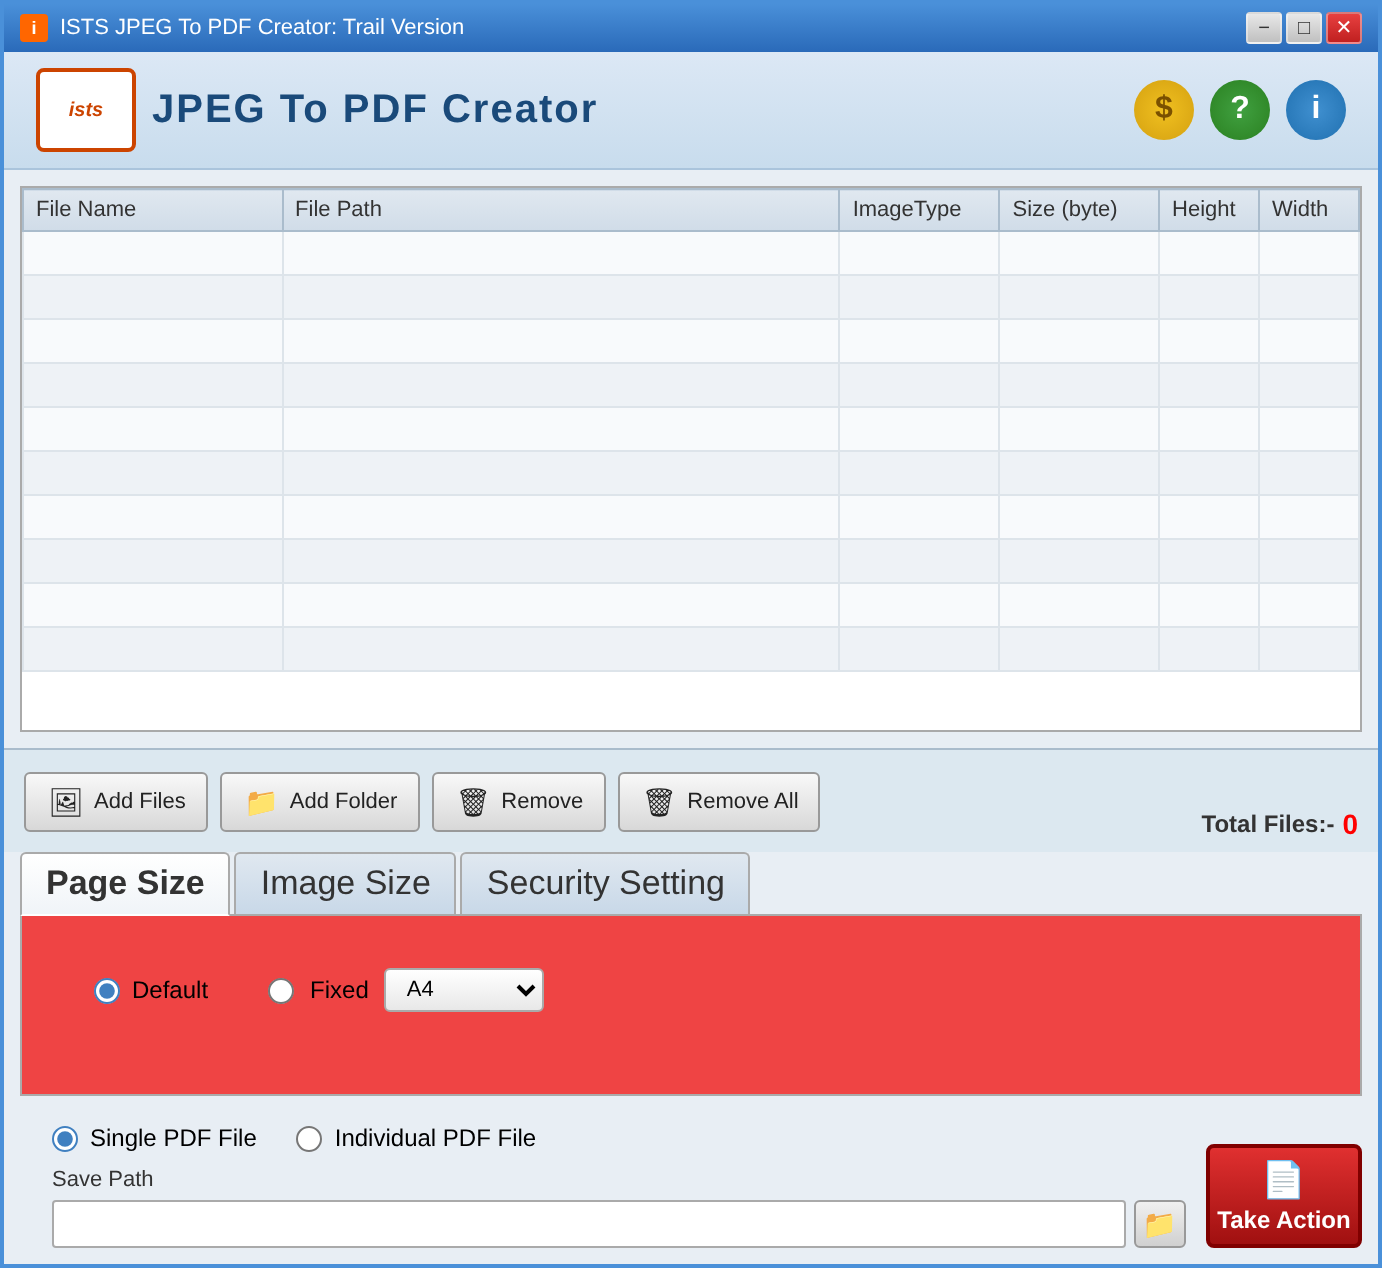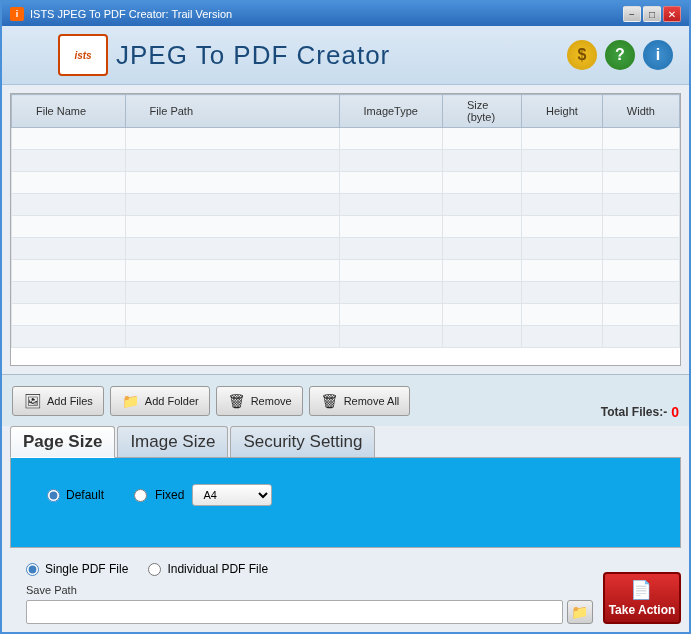--- a/index.html
+++ b/index.html
@@ -88,25 +88,24 @@
       border: 2px solid #cc4400;
       border-radius: 4px;
       display: flex;
       align-items: center;
       justify-content: center;
       background: white;
       font-weight: bold;
       color: #cc4400;
       font-size: 14px;
       font-style: italic;
-      margin-left: 40px;
     }
     .app-title {
-      font-size: 26px;
-      font-weight: normal;
+      font-size: 20px;
+      font-weight: bold;
       color: #1a4a7a;
       letter-spacing: 1px;
     }
     .header-icons {
       display: flex;
       gap: 8px;
       align-items: center;
     }
     .header-icon-btn {
       width: 30px;
@@ -140,21 +139,21 @@
       flex-direction: column;
     }
     .file-table {
       width: 100%;
       border-collapse: collapse;
       font-size: 11px;
     }
     .file-table thead th {
       background: linear-gradient(to bottom, #e0e8f0, #d0dce8);
       border: 1px solid #aabccc;
-      padding: 4px 24px;
+      padding: 4px 6px;
       text-align: left;
       font-weight: normal;
       color: #333;
     }
     .file-table tbody tr {
       height: 22px;
     }
     .file-table tbody tr:nth-child(odd) { background: #f8fafc; }
     .file-table tbody tr:nth-child(even) { background: #eef2f6; }
     .file-table tbody td {
@@ -226,21 +225,21 @@
       margin-right: 2px;
     }
     .tab.active {
       background: linear-gradient(to bottom, #ffffff, #f0f4f8);
       border-bottom: 1px solid white;
       font-weight: bold;
       margin-bottom: -1px;
       z-index: 1;
     }
     .tab-content {
-      background: #0ea5e9;
+      background: #ef4444;
       border: 1px solid #aaa;
       border-top: none;
       padding: 16px;
       min-height: 90px;
     }
     .page-size-content {
       display: flex;
       align-items: center;
       gap: 30px;
       padding: 10px 20px;

